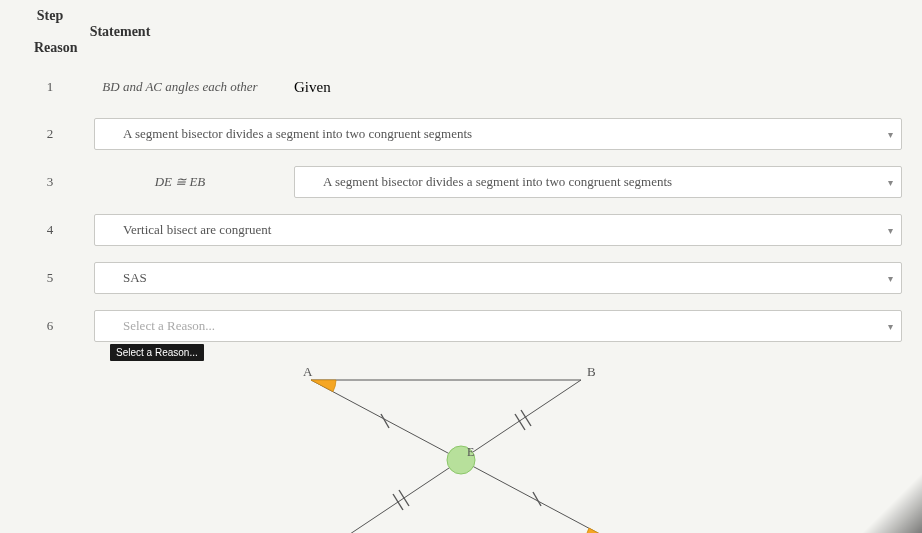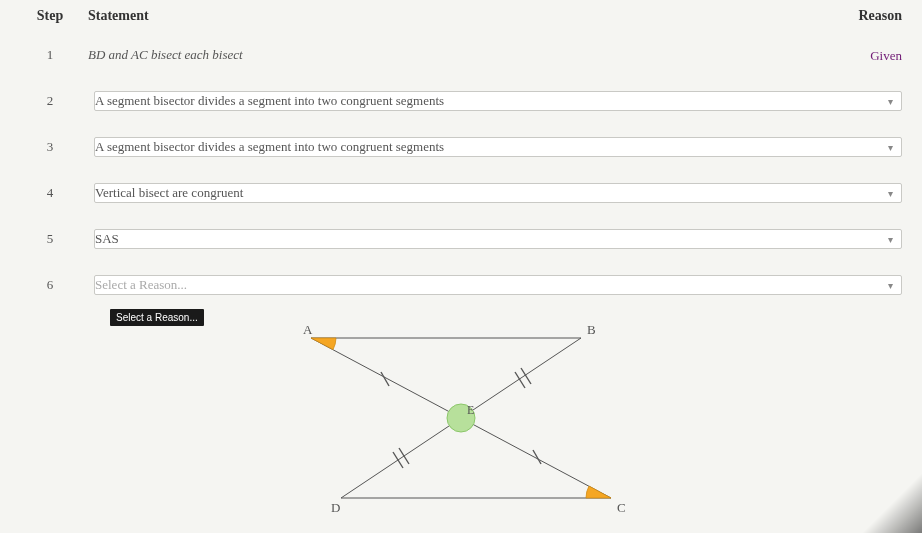--- a/index.html
+++ b/index.html
@@ -6,37 +6,37 @@
     body {
       font-family: "Times New Roman", Georgia, serif;
       background: #f5f5f2;
       width: 922px;
       height: 533px;
       color: #444;
       position: relative;
       overflow: hidden;
     }
     .container { padding: 8px 20px 0 20px; }
-    .header-row { display: flex; font-weight: bold; font-size: 14px; color: #333; }
+    .header-row { display: flex; font-weight: bold; font-size: 14px; color: #333; flex-direction: column; }
     .col-step { width: 60px; text-align: center; flex-shrink: 0; }
-    .col-stmt { width: 200px; flex-shrink: 0; padding: 0 8px; }
-    .col-reason { flex: 1; padding-left: 14px; text-align: right; }
+    .col-stmt { width: 200px; text-align: center; flex-shrink: 0; padding: 0 8px; }
+    .col-reason { flex: 1; padding-left: 14px; }
     .proof-row { display: flex; align-items: center; margin-top: 16px; min-height: 30px; }
     .proof-row .col-step { font-size: 13px; color: #555; }
     .proof-row .col-stmt { font-size: 13px; color: #555; font-style: italic; }
-    .reason-text { font-size: 13px; color: #701a75; font-family: Liberation Serif, serif; }
+    .reason-text { font-size: 15px; color: #000000; font-family: Liberation Serif, serif; }
     .reason-select {
       position: relative;
       border: 1px solid #c9c9c5;
       background: #fff;
       border-radius: 2px;
-      height: 20px;
+      height: 32px;
       display: flex;
       align-items: center;
-      padding: 0 28px 0 0;
+      padding: 0 28px 0 28px;
       font-size: 13px;
       color: #555;
       cursor: pointer;
       width: 100%;
     }
     .reason-select.placeholder { color: #aaa; }
     .reason-select .chev {
       position: absolute;
       right: 8px;
       top: 50%;
@@ -70,38 +70,39 @@
 
 <div class="container">
   <div class="header-row">
     <div class="col-step">Step</div>
     <div class="col-stmt">Statement</div>
     <div class="col-reason">Reason</div>
   </div>
 
   <div class="proof-row">
     <div class="col-step">1</div>
-    <div class="col-stmt">BD and AC bisect each bisect</div>
+    <div class="col-stmt">BD and AC angles each other</div>
     <div class="col-reason">
       <span class="reason-text">Given</span>
     </div>
   </div>
 
   <div class="proof-row">
     <div class="col-step">2</div>
     <div class="col-reason">
       <div class="reason-select">
         <span>A segment bisector divides a segment into two congruent segments</span>
         <span class="chev">▾</span>
       </div>
     </div>
   </div>
 
   <div class="proof-row">
     <div class="col-step">3</div>
+    <div class="col-stmt">DE ≅ EB</div>
     <div class="col-reason">
       <div class="reason-select">
         <span>A segment bisector divides a segment into two congruent segments</span>
         <span class="chev">▾</span>
       </div>
     </div>
   </div>
 
   <div class="proof-row">
     <div class="col-step">4</div>

